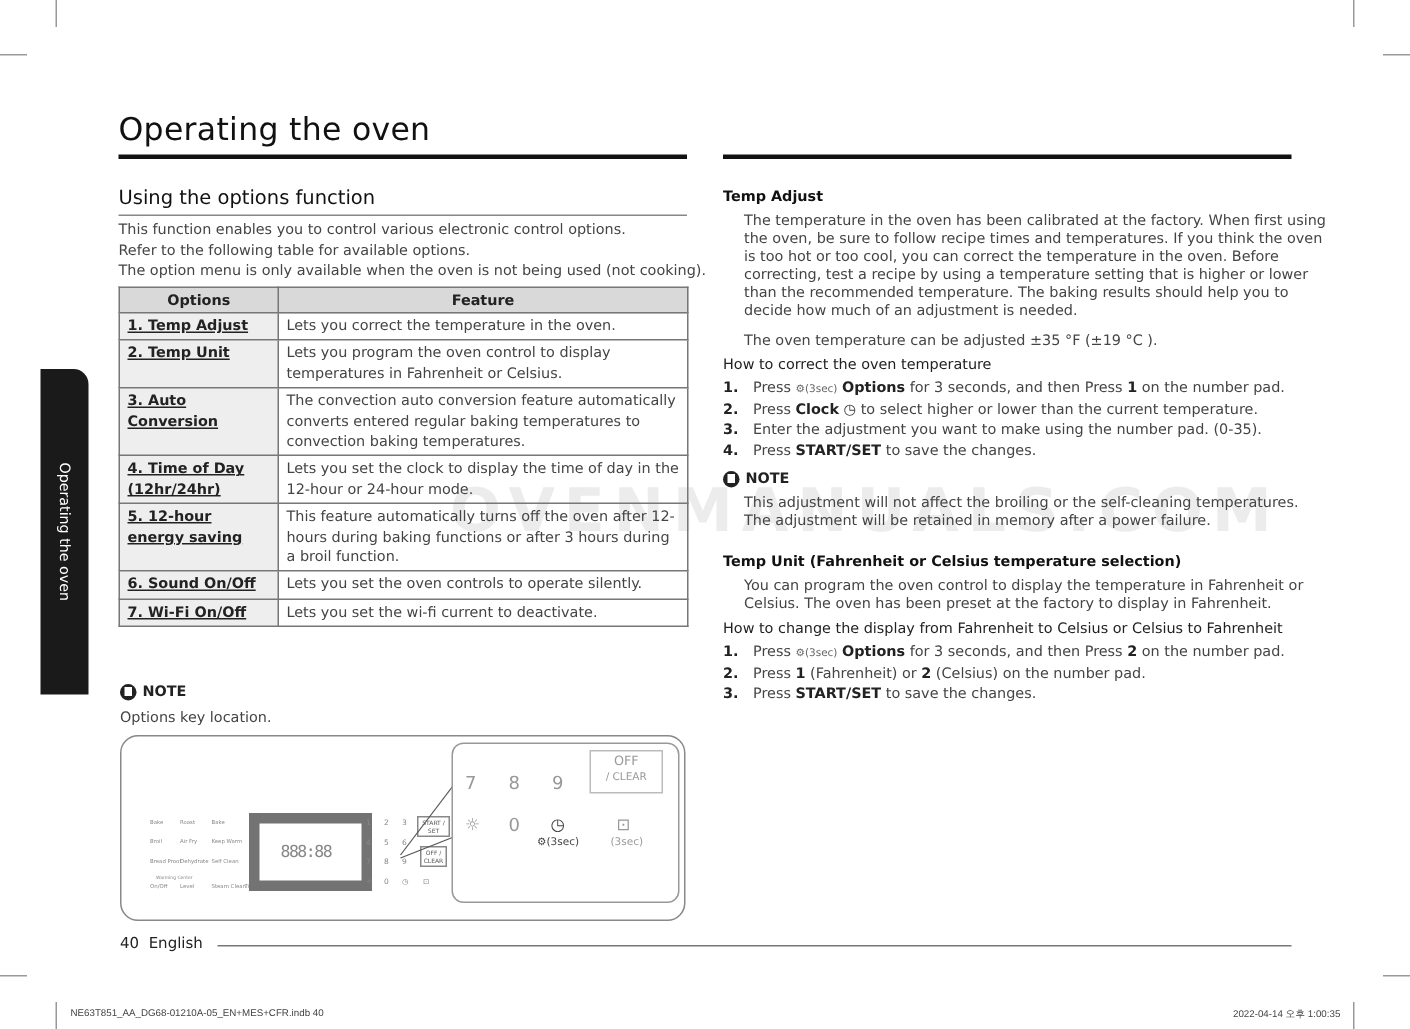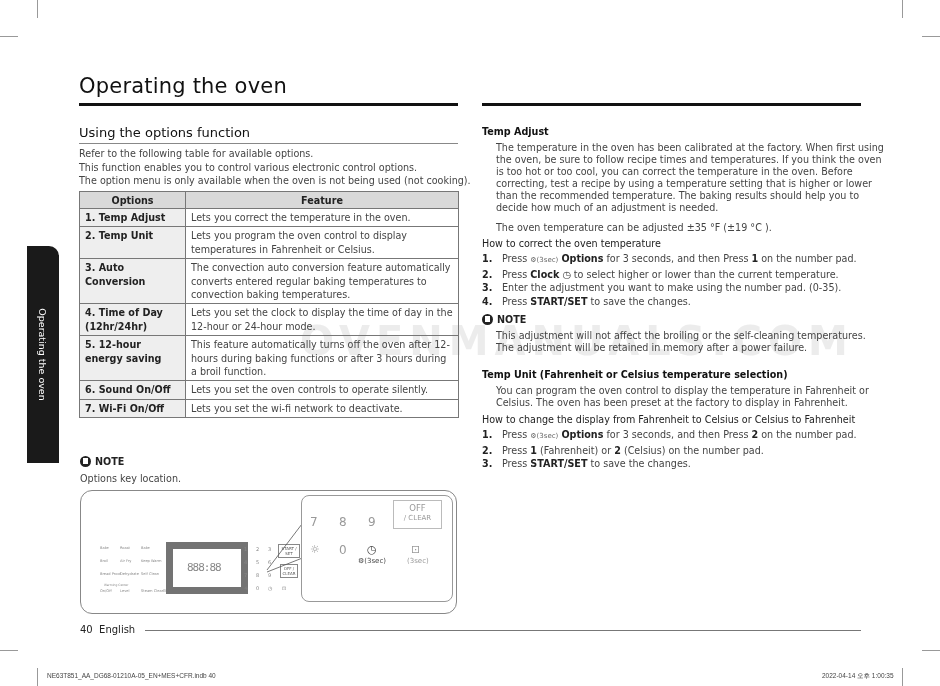--- a/index.html
+++ b/index.html
@@ -9,21 +9,21 @@
   .rule-thick{position:absolute;left:79px;top:103px;width:379px;height:3px;background:#111;}
   .rule-thick2{position:absolute;left:482px;top:103px;width:379px;height:3px;background:#111;}
   .side-tab{position:absolute;left:27px;top:246px;width:32px;height:217px;background:#1a1a1a;border-radius:0 10px 0 0;}
   .side-tab span{position:absolute;left:0;top:0;width:217px;height:32px;transform-origin:0 0;transform:translate(32px,0) rotate(90deg);color:#fff;font-size:9.5px;display:flex;align-items:center;justify-content:center;}
   .h2{position:absolute;left:79px;top:125px;font-size:13px;color:#111;}
   .h2-rule{position:absolute;left:79px;top:143px;width:379px;height:1px;background:#888;}
   .intro{position:absolute;left:79px;top:147px;font-size:9.6px;line-height:13.5px;color:#444;}
   table.opts{position:absolute;left:79px;top:191px;width:380px;border-collapse:collapse;font-size:9.6px;color:#333;}
   table.opts th{background:#d9d9d9;font-weight:bold;color:#222;height:16px;border:1px solid #777;padding:0 4px;text-align:center;}
   table.opts td{border:1px solid #777;vertical-align:top;padding:2px 5px;line-height:13.4px;color:#444;}
-  table.opts td.opt{background:#eee;font-weight:bold;color:#222;width:95px;}
+  table.opts td.opt{background:#eee;font-weight:bold;color:#222;width:95px;text-decoration:underline;}
   .note{position:absolute;font-size:9.6px;font-weight:bold;color:#222;display:flex;align-items:center;gap:4px;}
   .note-ico{width:11px;height:11px;border-radius:50%;background:#222;position:relative;}
   .note-ico:after{content:"";position:absolute;left:3px;top:2px;width:5px;height:6px;background:#fff;}
   .plain{position:absolute;font-size:9.6px;color:#444;line-height:13.5px;}
   .panel{position:absolute;left:80px;top:490px;width:375px;height:122px;border:1.5px solid #888;border-radius:12px;}
   .cp{position:absolute;left:92px;top:537px;width:213px;height:66px;font-size:3.6px;color:#888;}
   .cp .k{position:absolute;}
   .lcd{position:absolute;left:74px;top:5px;width:68px;height:38px;border:7px solid #737373;font-size:11px;color:#888;font-family:"DejaVu Sans Mono",monospace;}
   .lcd .digits{position:absolute;left:14px;top:12px;letter-spacing:-1px;}
   .start-btn{position:absolute;border:1px solid #888;font-size:4px;color:#555;text-align:center;line-height:5px;padding:1px;}
@@ -62,22 +62,22 @@
 <div class="rule-thick"></div>
 <div class="rule-thick2"></div>
 
 <div class="side-tab">
     <span>Operating the oven</span>
   </div>
 
 <div class="h2">Using the options function</div>
 <div class="h2-rule"></div>
 <div class="intro">
+  <div>This function enables you to control various electronic control options.</div>
   <div>Refer to the following table for available options.</div>
-  <div>This function enables you to control various electronic control options.</div>
   <div>The option menu is only available when the oven is not being used (not cooking).</div>
 </div>
 
 <table class="opts">
   <thead>
     <tr>
       <th>Options</th>
       <th>Feature</th>
     </tr>
   </thead>
@@ -101,21 +101,21 @@
     <tr>
         <td class="opt">5. 12-hour energy saving</td>
         <td>This feature automatically turns off the oven after 12-hours during baking functions or after 3 hours during a broil function.</td>
       </tr>
     <tr>
         <td class="opt">6. Sound On/Off</td>
         <td>Lets you set the oven controls to operate silently.</td>
       </tr>
     <tr>
         <td class="opt">7. Wi-Fi On/Off</td>
-        <td>Lets you set the wi-fi network to deactivate.</td>
+        <td>Lets you set the wi-fi current to deactivate.</td>
       </tr>
   </tbody>
 </table>
 
 <div class="note" style="left:80px;top:456px;">
   <span class="note-ico"></span>
   <span>NOTE</span>
 </div>
 <div class="plain" style="left:80px;top:472px;">Options key location.</div>
 

